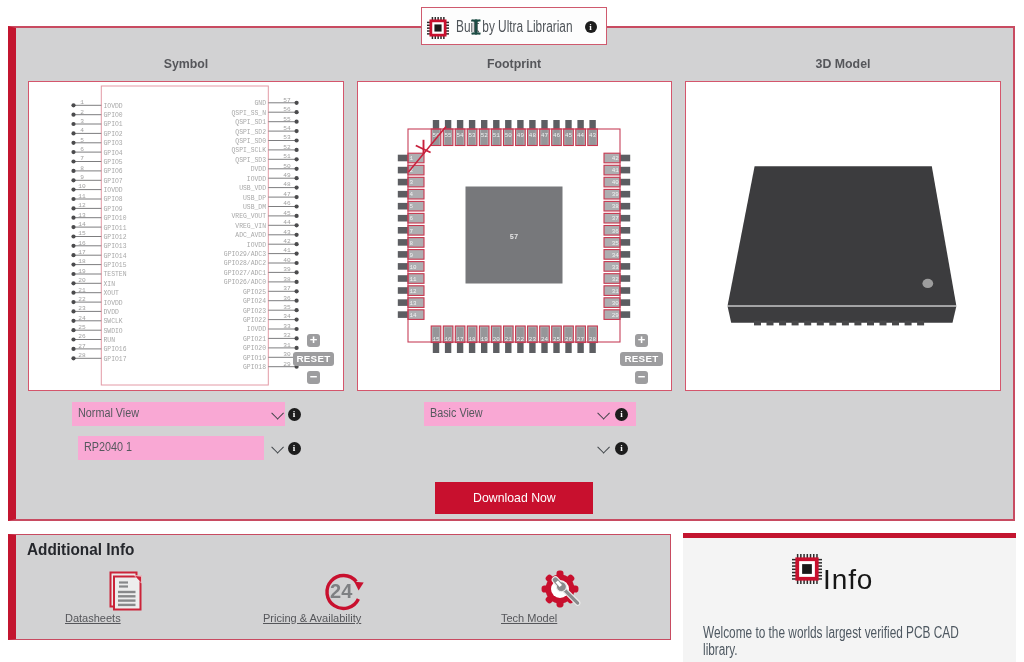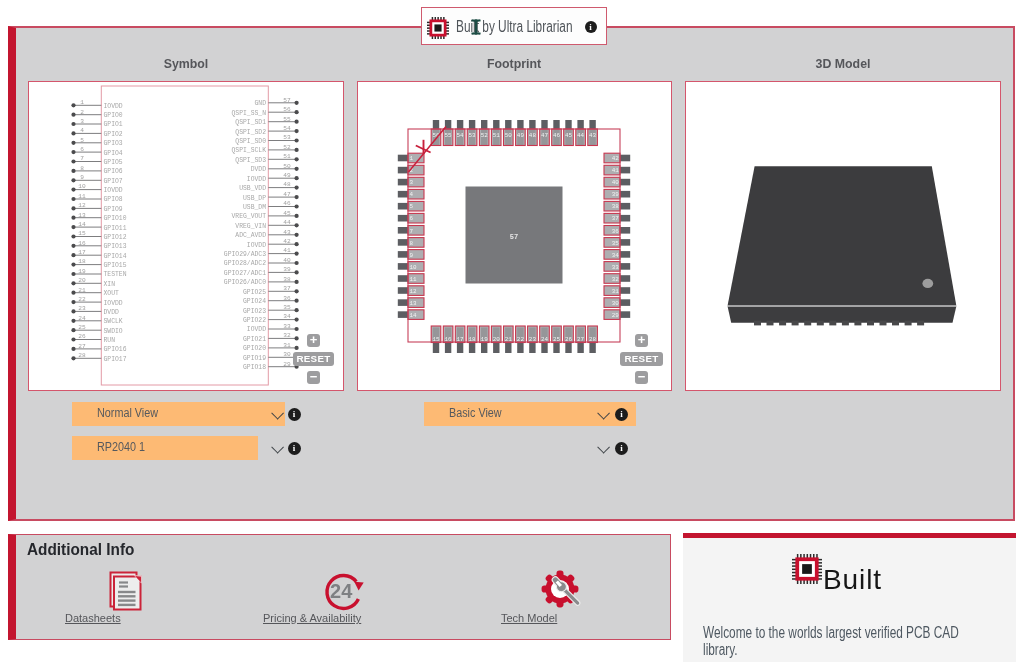--- a/index.html
+++ b/index.html
@@ -1,20 +1,20 @@
 <!DOCTYPE html>
 <html><head><meta charset="utf-8"><title>UL Part Viewer</title><style>
 
 * { margin:0; padding:0; box-sizing:border-box; }
 html,body { width:1024px; height:662px; background:#ffffff; font-family:"Liberation Sans", sans-serif; overflow:hidden; }
 #stage { position:relative; width:1024px; height:662px; }
 .abs { position:absolute; }
 .panelbox { position:absolute; background:#ffffff; border:1px solid #d4566c; }
 .title { position:absolute; font-size:13px; font-weight:bold; color:#55565a; text-align:center; transform:scaleX(0.95); }
-select.dd, .dd { position:absolute; height:24px; background:#fdba74; border:none; font-size:12px; color:#55595e; line-height:22px; padding-left:25px; }
+select.dd, .dd { position:absolute; height:24px; background:#f9a8d4; border:none; font-size:12px; color:#55595e; line-height:22px; padding-left:6px; }
 .dd span { display:inline-block; transform:scaleX(0.9); transform-origin:0 0; white-space:nowrap; }
 .chev { position:absolute; width:8.5px; height:8.5px; border-left:1.7px solid #3f4448; border-bottom:1.7px solid #3f4448; transform:rotate(-45deg); }
 .info { position:absolute; background:#1d1d1d; color:#fff; border-radius:50%; text-align:center; font-weight:bold; font-family:"Liberation Serif",serif; }
 .zbtn { position:absolute; width:13px; height:12.5px; background:#9d9d9f; color:#fff; border-radius:3px; font-size:13px; line-height:11px; text-align:center; font-weight:bold; }
 .zreset { position:absolute; height:14px; background:#9d9d9f; color:#fff; border-radius:3px; font-size:9.8px; line-height:14px; text-align:center; font-weight:bold; letter-spacing:0.3px; }
 .iconlabel { position:absolute; font-size:11px; color:#55565a; text-decoration:underline; text-align:left; }
 
 </style></head><body>
 <div id="stage">
 
@@ -558,37 +558,38 @@
 <ellipse cx="242.8" cy="202.4" rx="5.4" ry="4.6" fill="#9d9d9d"></ellipse>
 </svg>
 </div>
 
 <div class="dd" style="left:72px;top:402px;width:213px"><span>Normal View</span></div>
 
 <div class="chev" style="left:273px;top:409px"></div>
 
 <div class="info" style="left:287.5px;top:407.8px;width:13px;height:13px;font-size:9px;line-height:13px">i</div>
 
-<div class="dd" style="left:72px;top:436px;width:186px"><span>RP2040 1</span></div>
+<div class="dd" style="left:78px;top:436px;width:186px"><span>RP2040 1</span></div>
 
 <div class="chev" style="left:273px;top:443px"></div>
 
 <div class="info" style="left:287.5px;top:441.8px;width:13px;height:13px;font-size:9px;line-height:13px">i</div>
 
 <div class="dd" style="left:424px;top:402px;width:212px"><span>Basic View</span></div>
 
 <div class="chev" style="left:599px;top:409px"></div>
 
 <div class="info" style="left:615.0px;top:408.0px;width:13px;height:13px;font-size:9px;line-height:13px">i</div>
 
 
 <div class="chev" style="left:599px;top:443px"></div>
 
 <div class="info" style="left:615.0px;top:442.0px;width:13px;height:13px;font-size:9px;line-height:13px">i</div>
 
+<div class="abs" style="left:435px;top:482px;width:158px;height:32px;background:#c8102e;color:#fff;font-size:13.5px;text-align:center;line-height:32px"><span style="display:inline-block;transform:scaleX(0.91)">Download Now</span></div>
 
 <div class="abs" style="left:8px;top:534px;width:663px;height:106px;background:#d2d2d3;border-left:8px solid #c3152f;border-top:1px solid #c84b61;border-right:1px solid #c84b61;border-bottom:1px solid #c84b61"></div>
 
 <div class="abs" style="left:27px;top:540px;font-size:16.5px;font-weight:bold;color:#25272c;transform:scaleX(0.93);transform-origin:0 0;white-space:nowrap">Additional Info</div>
 
 <svg class="abs" width="40" height="44" viewBox="0 0 40 44" style="left:106px;top:569px">
 <rect x="4.5" y="3.5" width="26" height="34" fill="#ebebeb" stroke="#cb2339" stroke-width="2"></rect>
 <rect x="8" y="7.5" width="26.5" height="33" fill="#ededed" stroke="#cb2339" stroke-width="2"></rect>
 <path d="M28 6.5 L35.5 14.5 L35.5 6.5 Z" fill="#ffffff"></path>
 <path d="M29 7 L35 13.5 L35 7.5 Z" fill="#cb2339"></path>
@@ -663,15 +664,15 @@
       <rect x="28.0" y="33" width="2.0" height="7" fill="#2b2b2b"></rect>
       <rect x="0" y="28.0" width="7" height="2.0" fill="#2b2b2b"></rect>
       <rect x="33" y="28.0" width="7" height="2.0" fill="#2b2b2b"></rect>
       <rect x="32.3" y="0" width="2.0" height="7" fill="#2b2b2b"></rect>
       <rect x="32.3" y="33" width="2.0" height="7" fill="#2b2b2b"></rect>
       <rect x="0" y="32.3" width="7" height="2.0" fill="#2b2b2b"></rect>
       <rect x="33" y="32.3" width="7" height="2.0" fill="#2b2b2b"></rect>
       <rect x="7" y="7" width="26" height="26" fill="#fff" stroke="#c8102e" stroke-width="5"></rect>
       <rect x="13.5" y="13.5" width="13" height="13" fill="#1a1a1a"></rect>
     </svg>
-<div class="abs" style="left:823px;top:564px;font-size:28px;color:#161616;letter-spacing:0.9px">Built</div>
+<div class="abs" style="left:823px;top:564px;font-size:28px;color:#161616;letter-spacing:0.9px">Info</div>
 
 <div class="abs" style="left:703px;top:624px;font-size:16px;color:#4e5861;line-height:17.2px;transform:scaleX(0.74);transform-origin:0 0;white-space:nowrap">Welcome to the worlds largest verified PCB CAD<br>library.</div>
 </div>
 </body></html>

